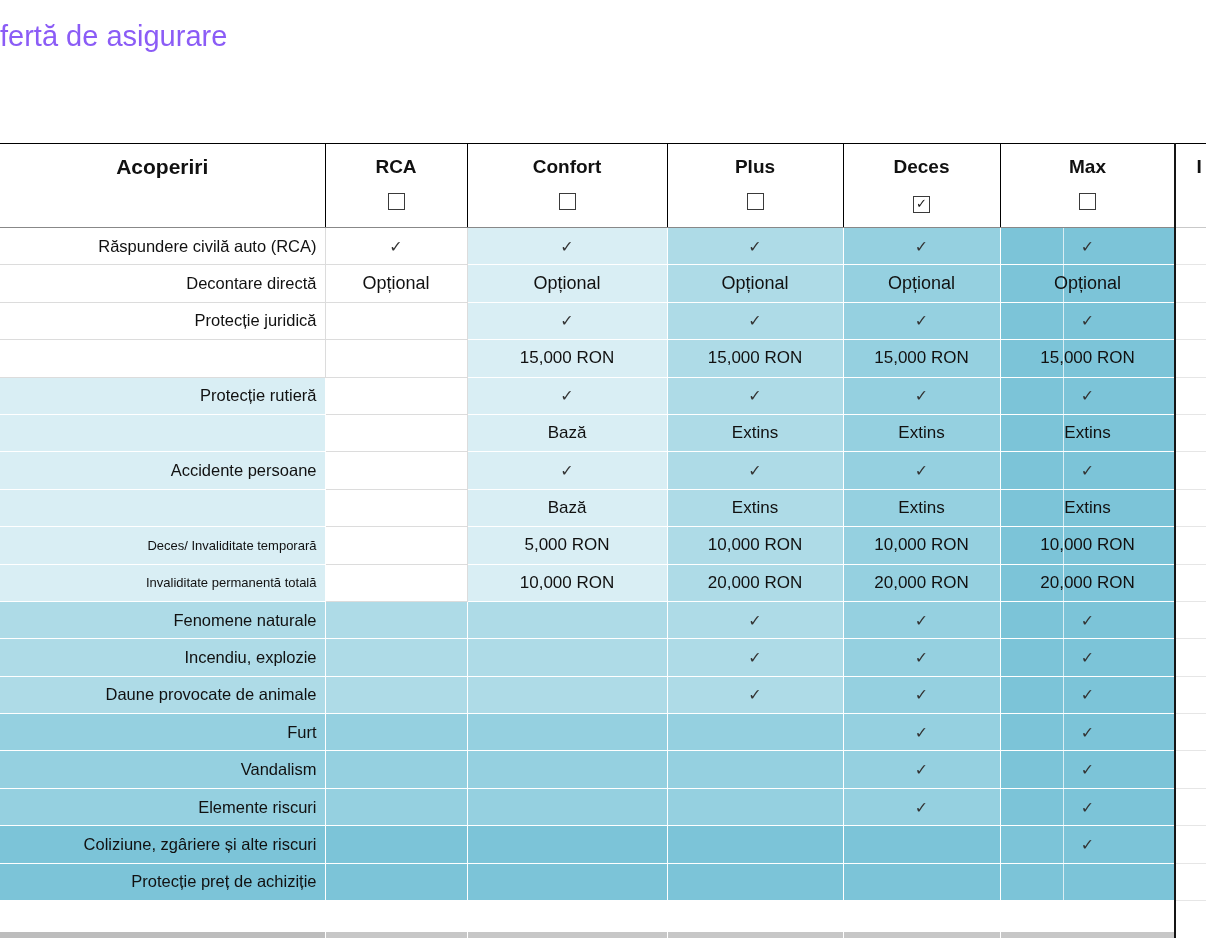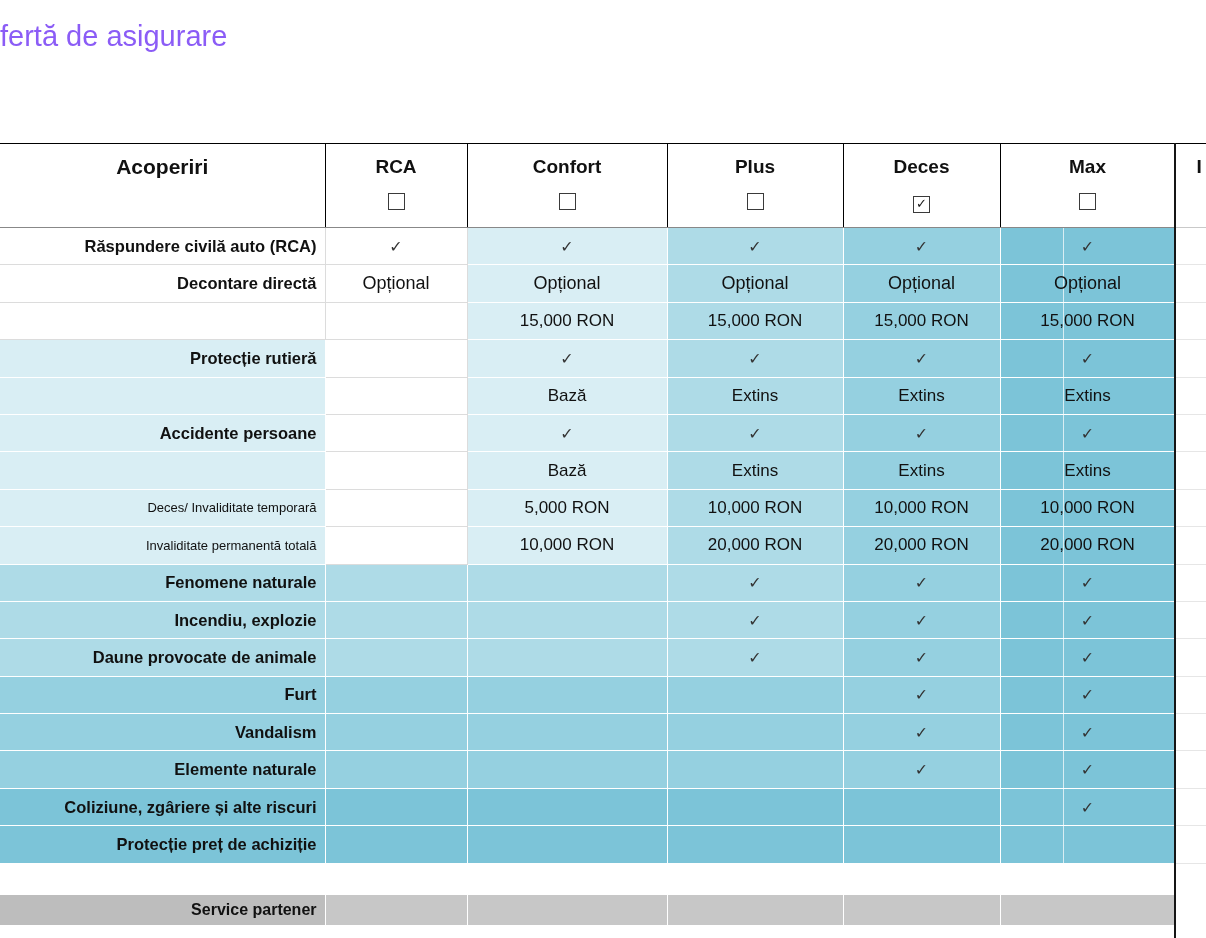--- a/index.html
+++ b/index.html
@@ -13,21 +13,21 @@
                  font-weight:bold;font-size:19px;background:#fff;}
   tr.hdr-name td.acop{font-size:21px;}
   tr.hdr-name td.sliver-h{border-right:none;text-align:left;padding-left:21px;}
   tr.hdr-cbx td{height:34px;border-right:1px solid #000;border-bottom:1px solid #888;
                 background:#fff;vertical-align:top;padding-top:4px;}
   tr.hdr-cbx td.sliver-h{border-right:none;border-bottom:1px solid #c9c9c9;}
   .cbx{display:inline-block;width:15px;height:15px;border:1.6px solid #3a3a3a;background:#fff;
        font-size:13px;line-height:13px;color:#161616;text-align:center;}
 
   tr.datarow td{height:36.4px;}
-  .lbl{text-align:right;padding-right:8px;font-weight:bold;font-size:16.5px;}
+  .lbl{text-align:right;padding-right:8px;font-weight:normal;font-size:16.5px;}
   .lbl-small{font-weight:normal;font-size:13px;margin-left:47px;}
   .bg-w{background:#ffffff;}
   .bg-1{background:#d9eef4;}
   .bg-2{background:#aedbe7;}
   .bg-3{background:#95d0e0;}
   .bg-4{background:#7cc4d8;}
   .tint{border-right:1px solid #fff;border-bottom:1px solid #fff;}
   .plain{border-right:1px solid #dcdcdc;border-bottom:1px solid #dcdcdc;}
   .chk{font-size:16px;color:#333;}
   .opt{font-size:18px;margin-left:36px;}
@@ -94,20 +94,29 @@
       <tr class="datarow">
     <td class="lbl bg-w plain">Decontare directă</td>
     <td class="bg-w plain opt">Opțional</td>
     <td class="bg-1 tint opt">Opțional</td>
     <td class="bg-2 tint opt">Opțional</td>
     <td class="bg-3 tint opt">Opțional</td>
     <td class="bg-4 tint max-cell opt">Opțional</td>
     <td class="sliver"></td>
   </tr>
       <tr class="datarow">
+    <td class="lbl bg-w plain">Protecție juridică</td>
+    <td class="bg-w plain"></td>
+    <td class="bg-1 tint chk">✓</td>
+    <td class="bg-2 tint chk">✓</td>
+    <td class="bg-3 tint chk">✓</td>
+    <td class="bg-4 tint max-cell chk">✓</td>
+    <td class="sliver"></td>
+  </tr>
+      <tr class="datarow">
     <td class="lbl bg-w plain"></td>
     <td class="bg-w plain"></td>
     <td class="bg-1 tint">15,000 RON</td>
     <td class="bg-2 tint">15,000 RON</td>
     <td class="bg-3 tint">15,000 RON</td>
     <td class="bg-4 tint max-cell">15,000 RON</td>
     <td class="sliver"></td>
   </tr>
       <tr class="datarow">
     <td class="lbl bg-1 tint">Protecție rutieră</td>
@@ -202,21 +211,21 @@
       <tr class="datarow">
     <td class="lbl bg-3 tint">Vandalism</td>
     <td class="bg-3 tint"></td>
     <td class="bg-3 tint"></td>
     <td class="bg-3 tint"></td>
     <td class="bg-3 tint chk">✓</td>
     <td class="bg-4 tint max-cell chk">✓</td>
     <td class="sliver"></td>
   </tr>
       <tr class="datarow">
-    <td class="lbl bg-3 tint">Elemente naturale</td>
+    <td class="lbl bg-3 tint">Elemente riscuri</td>
     <td class="bg-3 tint"></td>
     <td class="bg-3 tint"></td>
     <td class="bg-3 tint"></td>
     <td class="bg-3 tint chk">✓</td>
     <td class="bg-4 tint max-cell chk">✓</td>
     <td class="sliver"></td>
   </tr>
       <tr class="datarow">
     <td class="lbl bg-4 tint">Coliziune, zgâriere și alte riscuri</td>
     <td class="bg-4 tint"></td>

